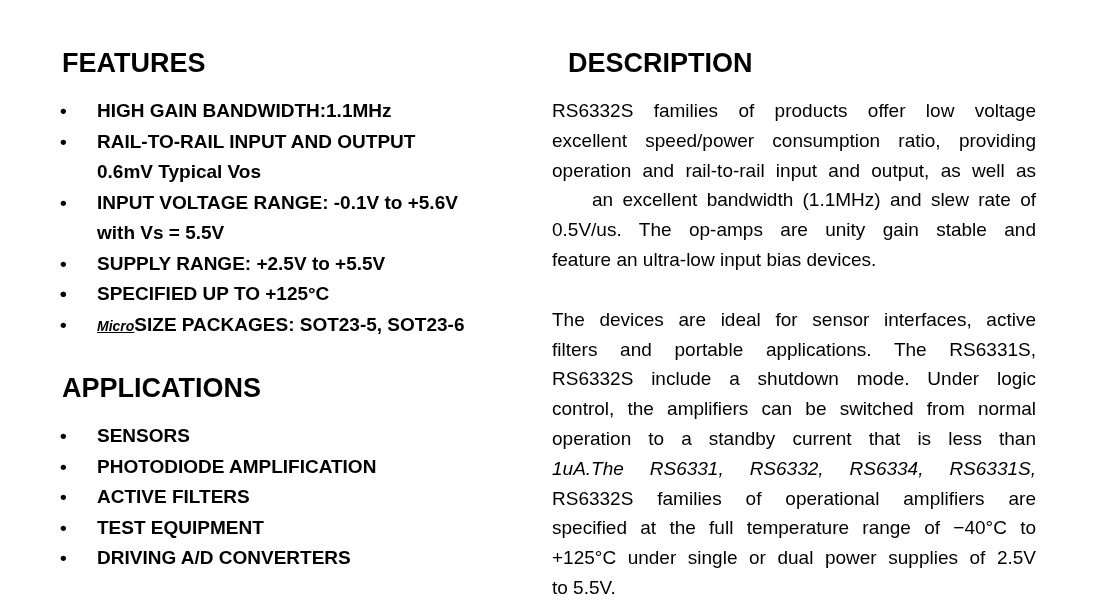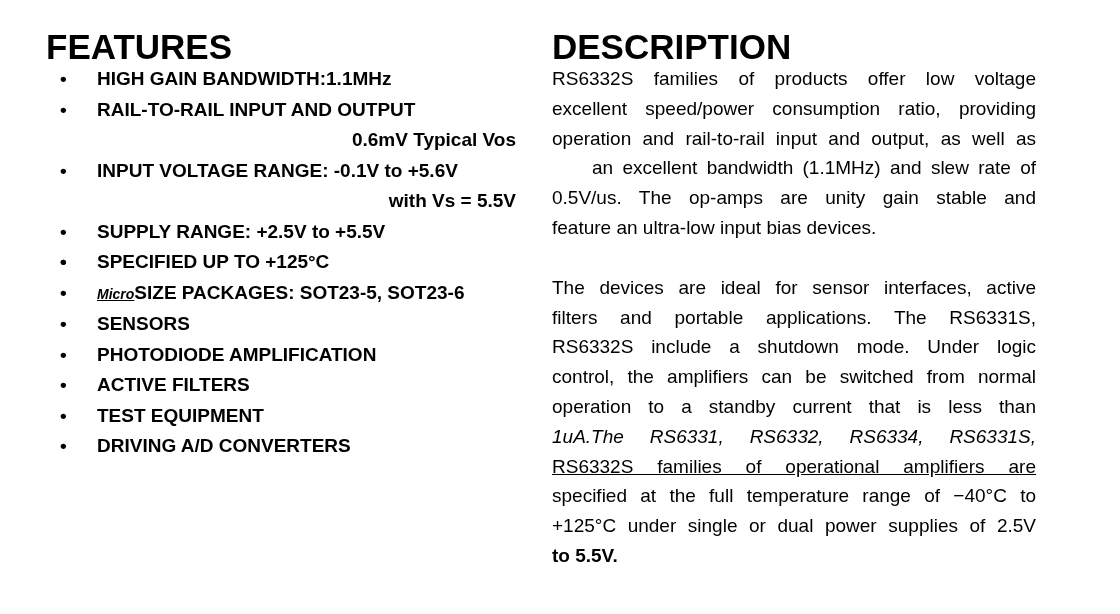--- a/index.html
+++ b/index.html
@@ -1,23 +1,23 @@
 <!DOCTYPE html>
 <html><head>
   <meta charset="utf-8">
   <style>
     html, body { margin: 0; padding: 0; background: #ffffff; }
     body { width: 1120px; height: 614px; position: relative; overflow: hidden; color: #000; font-family: "Liberation Sans", sans-serif; }
     .col-left { position: absolute; left: 46px; top: 30px; width: 470px; }
     .col-right { position: absolute; left: 552px; top: 30px; width: 484px; }
-    h2 { margin: 0; font-family: "Liberation Sans", sans-serif; font-weight: bold; font-size: 35px; line-height: 34px; letter-spacing: 0; }
+    h2 { margin: 16px; font-family: "Liberation Sans", sans-serif; font-weight: bold; font-size: 27px; line-height: 34px; letter-spacing: 0; }
     ul.bul { list-style: none; margin: 0; padding: 0; }
     ul.bul li { position: relative; padding-left: 51px; font-weight: bold; font-size: 19px; line-height: 30.5px; white-space: nowrap; }
     ul.bul li .dot { position: absolute; left: 14px; top: 0; font-size: 19px; }
-    ul.bul li .sub { display: block; text-align: right; }
+    ul.bul li .sub { display: block; }
     .micro { font-style: italic; font-size: 14px; text-decoration: underline; }
     .apps-title { margin-top: 30px; }
     .para { margin: 0; font-size: 19px; line-height: 29.8px; color: #000; }
     .para .ln { display: block; text-align: justify; text-align-last: justify; height: 29.8px; white-space: nowrap; }
     .para .ln.last { text-align-last: left; }
     .gap { height: 30px; }
   </style>
 </head>
 <body>
 
@@ -48,20 +48,21 @@
     <li>
       <span class="dot">•</span>
       <span>SPECIFIED UP TO +125°C</span>
     </li>
     <li>
       <span class="dot">•</span>
       <span class="micro">Micro</span><span>SIZE PACKAGES: SOT23-5, SOT23-6</span>
     </li>
   </ul>
 
+  <h2 class="apps-title">APPLICATIONS</h2>
   <ul class="bul">
     <li>
       <span class="dot">•</span>
       <span>SENSORS</span>
     </li>
     <li>
       <span class="dot">•</span>
       <span>PHOTODIODE AMPLIFICATION</span>
     </li>
     <li>
@@ -90,18 +91,18 @@
     <span class="ln last" style="white-space: normal;">feature an ultra-low input bias devices.</span>
   </div>
   <div class="gap"></div>
   <div class="para">
     <span class="ln" style="white-space: normal;">The devices are ideal for sensor interfaces, active</span>
     <span class="ln" style="white-space: normal;">filters and portable applications. The RS6331S,</span>
     <span class="ln" style="white-space: normal;">RS6332S include a shutdown mode. Under logic</span>
     <span class="ln" style="white-space: normal;">control, the amplifiers can be switched from normal</span>
     <span class="ln" style="white-space: normal;">operation to a standby current that is less than</span>
     <span class="ln" style="white-space: normal; font-style: italic;">1uA.The RS6331, RS6332, RS6334, RS6331S,</span>
-    <span class="ln" style="white-space: normal; text-decoration: underline;">RS6332S families of operational amplifiers are</span>
+    <span class="ln" style="white-space: normal;">RS6332S families of operational amplifiers are</span>
     <span class="ln" style="white-space: normal;">specified at the full temperature range of −40°C to</span>
     <span class="ln" style="white-space: normal;">+125°C under single or dual power supplies of 2.5V</span>
-    <span class="ln last" style="white-space: normal; font-weight: bold;">to 5.5V.</span>
+    <span class="ln last" style="white-space: normal;">to 5.5V.</span>
   </div>
 </div>
 
 </body></html>

